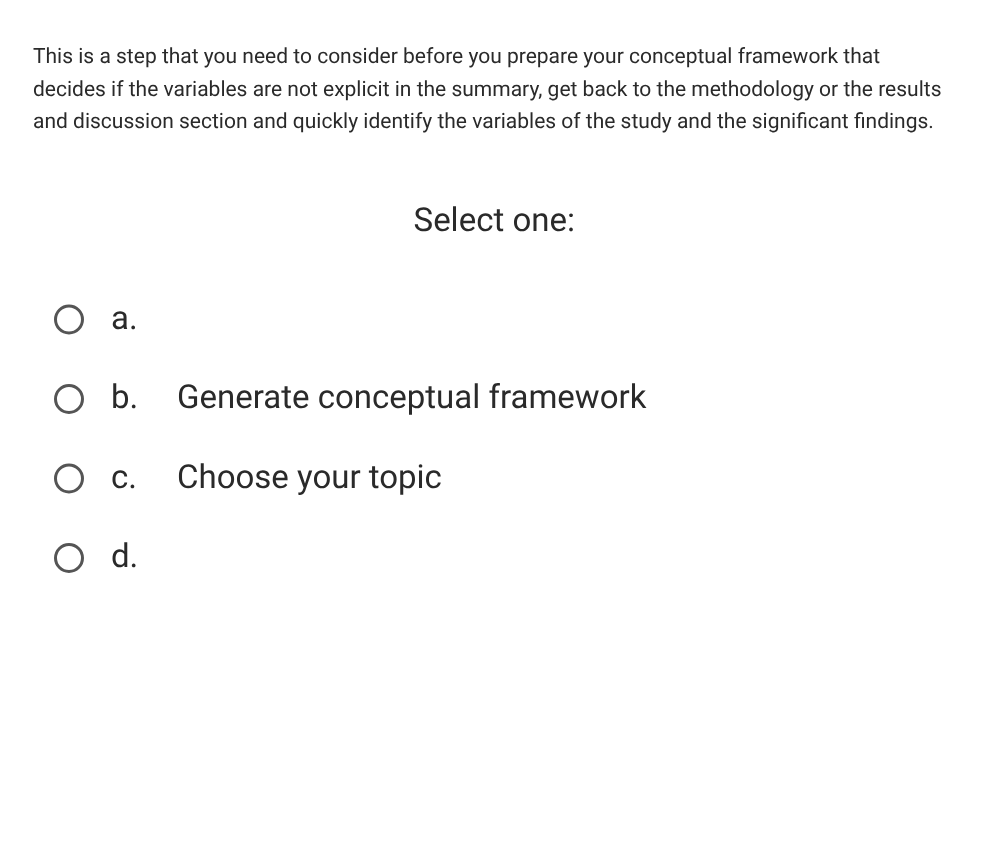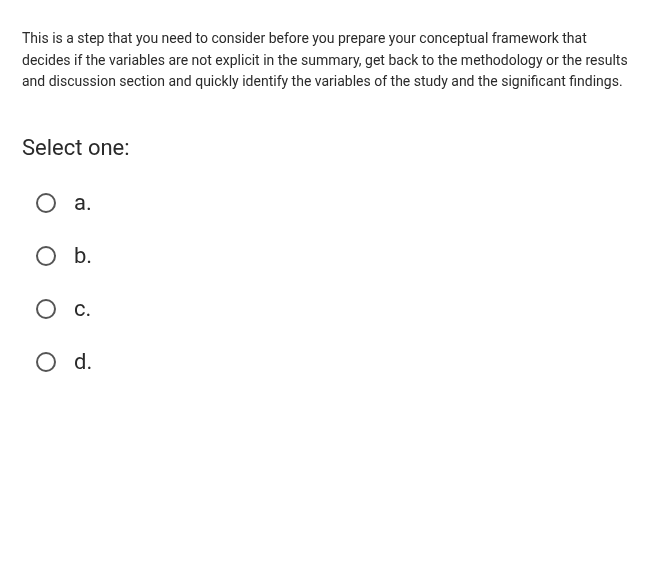--- a/index.html
+++ b/index.html
@@ -19,22 +19,23 @@
       font-size: 14px;
       line-height: 1.55;
       color: #2a2a2a;
       margin-bottom: 38px;
       font-weight: 400;
     }
     .select-one {
       font-size: 22px;
       line-height: 1.5;
       color: #2a2a2a;
-      margin-bottom: 26px;
+      margin-bottom: 36px;
       font-weight: 400;
+      text-align: center;
     }
     .options {
       display: flex;
       flex-direction: column;
       gap: 28px;
       padding-left: 14px;
     }
     .option-row {
       display: flex;
       align-items: center;
@@ -69,22 +70,24 @@
 <div class="select-one">Select one:</div>
 
 <div class="options">
   <label class="option-row">
     <span class="radio"></span>
     <span class="option-letter">a.</span>
   </label>
   <label class="option-row">
     <span class="radio"></span>
     <span class="option-letter">b.</span>
+    <span class="option-text">Generate conceptual framework</span>
   </label>
   <label class="option-row">
     <span class="radio"></span>
     <span class="option-letter">c.</span>
+    <span class="option-text">Choose your topic</span>
   </label>
   <label class="option-row">
     <span class="radio"></span>
     <span class="option-letter">d.</span>
   </label>
 </div>
 
 </body></html>

